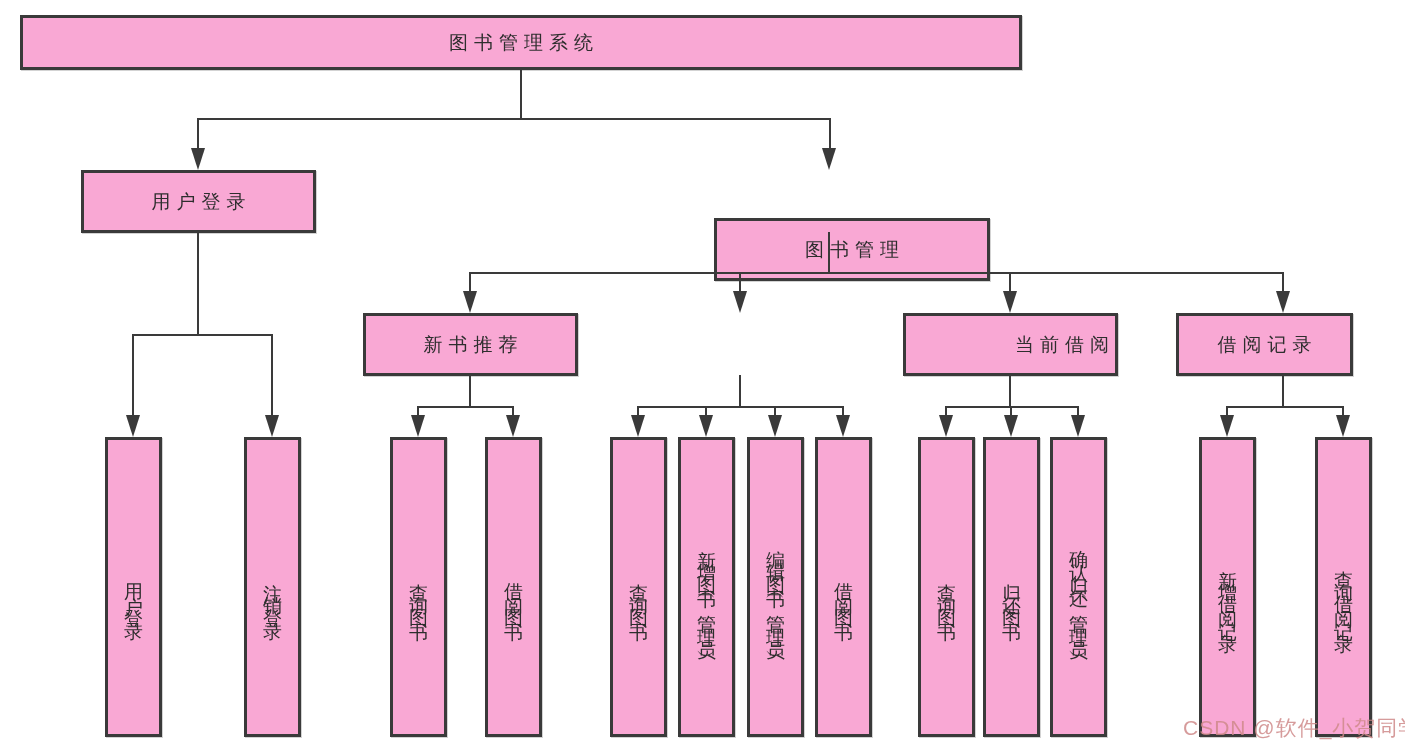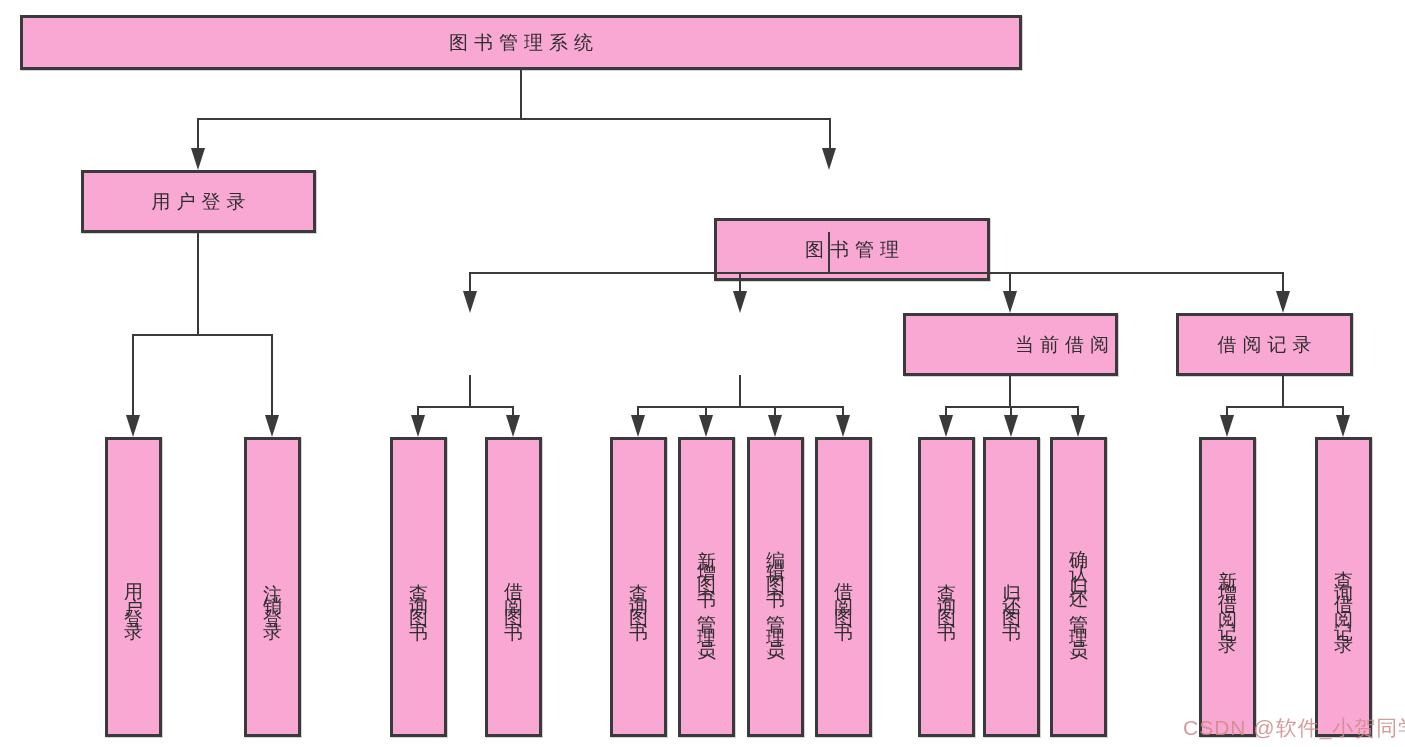--- a/index.html
+++ b/index.html
@@ -64,20 +64,23 @@
     <span class="hlabel">图书管理系统</span>
   </div>
 
   <div class="box" style="left:81px; top:170px; width:235px; height:63px;">
     <span class="hlabel">用户登录</span>
   </div>
   <div class="box" style="left:714px; top:170px; width:276px; height:63px;margin-top:48px;">
     <span class="hlabel">图书管理</span>
   </div>
 
+  <div class="box" style="left:363px; top:313px; width:215px; height:63px;">
+    <span class="hlabel">新书推荐</span>
+  </div>
   <div class="box" style="left:903px; top:313px; width:215px; height:63px;justify-content:flex-end;">
     <span class="hlabel">当前借阅</span>
   </div>
   <div class="box" style="left:1176px; top:313px; width:177px; height:63px;">
     <span class="hlabel">借阅记录</span>
   </div>
 
   <div class="box" style="left:105px; top:437px; width:57px; height:300px;">
     <span class="vlabel">用户登录</span>
   </div>

